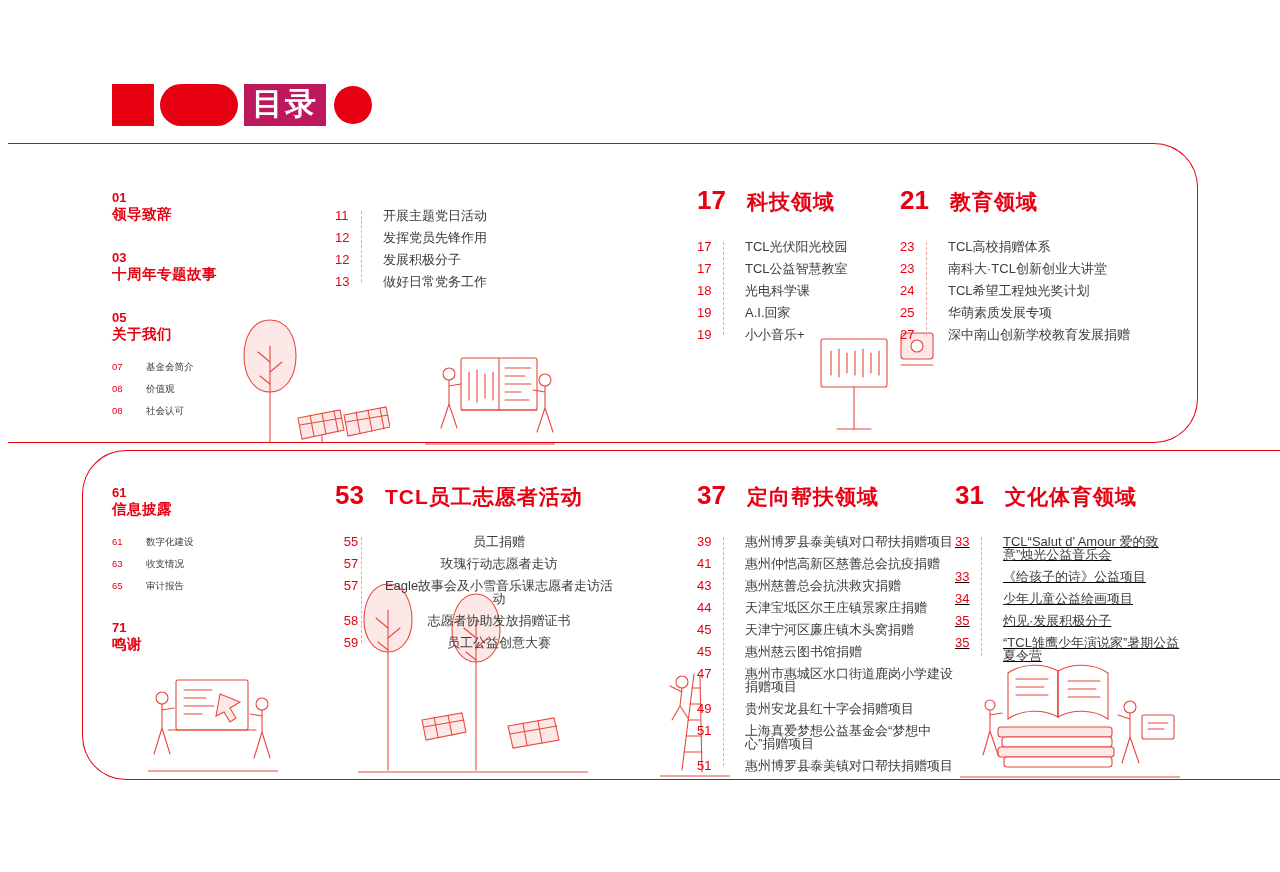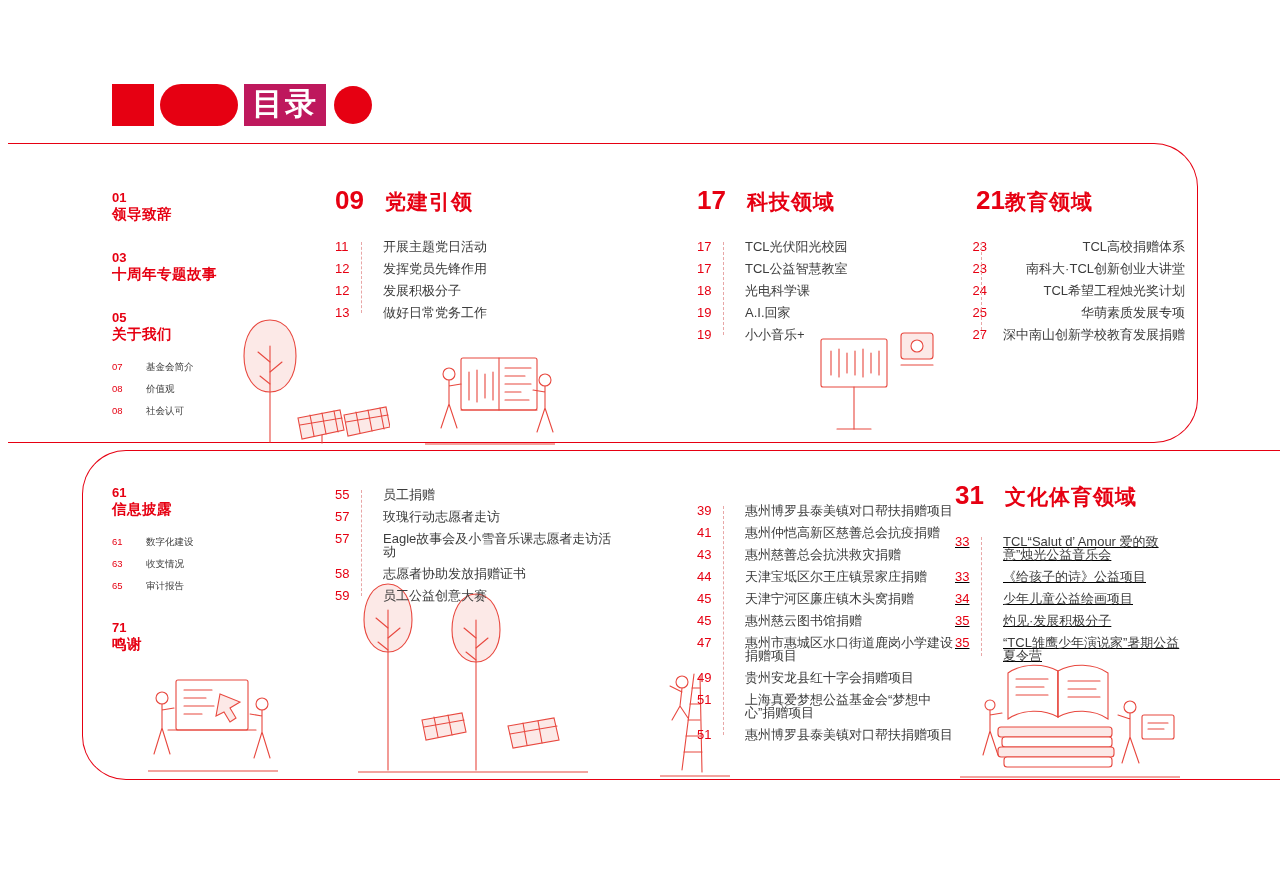--- a/index.html
+++ b/index.html
@@ -341,24 +341,20 @@
         <span class="txt">价值观</span>
       </div>
       <div class="entry">
         <span class="num">08</span>
         <span class="txt">社会认可</span>
       </div>
     </div>
   </div>
 
   <div class="col" style="left:335px; top:185px; width:260px;">
-    <div class="sec-head">
-      <span class="sec-num-lg">09</span>
-      <span class="sec-title-lg">党建引领</span>
-    </div>
     <div class="entries entries-indent" style="margin-top:24px;">
       <div class="dashline"></div>
       <div class="entry-ind">
         <span class="num">11</span>
         <span class="txt">开展主题党日活动</span>
       </div>
       <div class="entry-ind">
         <span class="num">12</span>
         <span class="txt">发挥党员先锋作用</span>
       </div>
@@ -396,21 +392,21 @@
         <span class="num">19</span>
         <span class="txt">A.I.回家</span>
       </div>
       <div class="entry-ind">
         <span class="num">19</span>
         <span class="txt">小小音乐+</span>
       </div>
     </div>
   </div>
 
-  <div class="col" style="left:955px; top:185px; width:230px;text-align:right;">
+  <div class="col" style="left:900px; top:185px; width:230px;">
     <div class="sec-head">
       <span class="sec-num-lg">21</span>
       <span class="sec-title-lg">教育领域</span>
     </div>
     <div class="entries entries-indent" style="margin-top:24px;">
       <div class="dashline"></div>
       <div class="entry-ind">
         <span class="num">23</span>
         <span class="txt">TCL高校捐赠体系</span>
       </div>
@@ -452,21 +448,25 @@
         <span class="txt">审计报告</span>
       </div>
     </div>
     <div class="head-entry" style="margin-top:28px;">
       <span class="n">71</span>
       <span class="t">鸣谢</span>
     </div>
   </div>
 
   <div class="col" style="left:335px; top:480px; width:280px;">
-    <div class="entries entries-indent" style="margin-top:8px;">
+    <div class="sec-head">
+      <span class="sec-num-lg">53</span>
+      <span class="sec-title-lg">TCL员工志愿者活动</span>
+    </div>
+    <div class="entries entries-indent" style="margin-top:24px;text-align:center;">
       <div class="dashline"></div>
       <div class="entry-ind">
         <span class="num">55</span>
         <span class="txt">员工捐赠</span>
       </div>
       <div class="entry-ind">
         <span class="num">57</span>
         <span class="txt">玫瑰行动志愿者走访</span>
       </div>
       <div class="entry-ind">
@@ -478,20 +478,24 @@
         <span class="txt">志愿者协助发放捐赠证书</span>
       </div>
       <div class="entry-ind">
         <span class="num">59</span>
         <span class="txt">员工公益创意大赛</span>
       </div>
     </div>
   </div>
 
   <div class="col" style="left:697px; top:480px; width:260px;">
+    <div class="sec-head">
+      <span class="sec-num-lg">37</span>
+      <span class="sec-title-lg">定向帮扶领域</span>
+    </div>
     <div class="entries entries-indent" style="margin-top:24px;">
       <div class="dashline"></div>
       <div class="entry-ind">
         <span class="num">39</span>
         <span class="txt">惠州博罗县泰美镇对口帮扶捐赠项目</span>
       </div>
       <div class="entry-ind">
         <span class="num">41</span>
         <span class="txt">惠州仲恺高新区慈善总会抗疫捐赠</span>
       </div>

